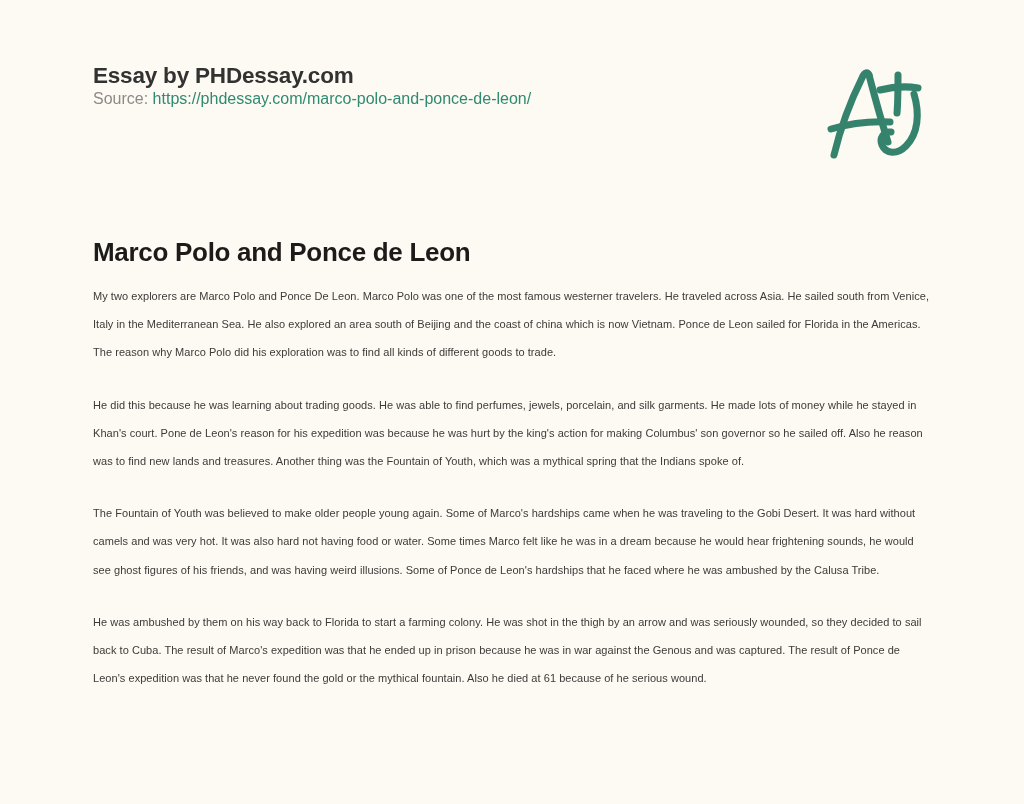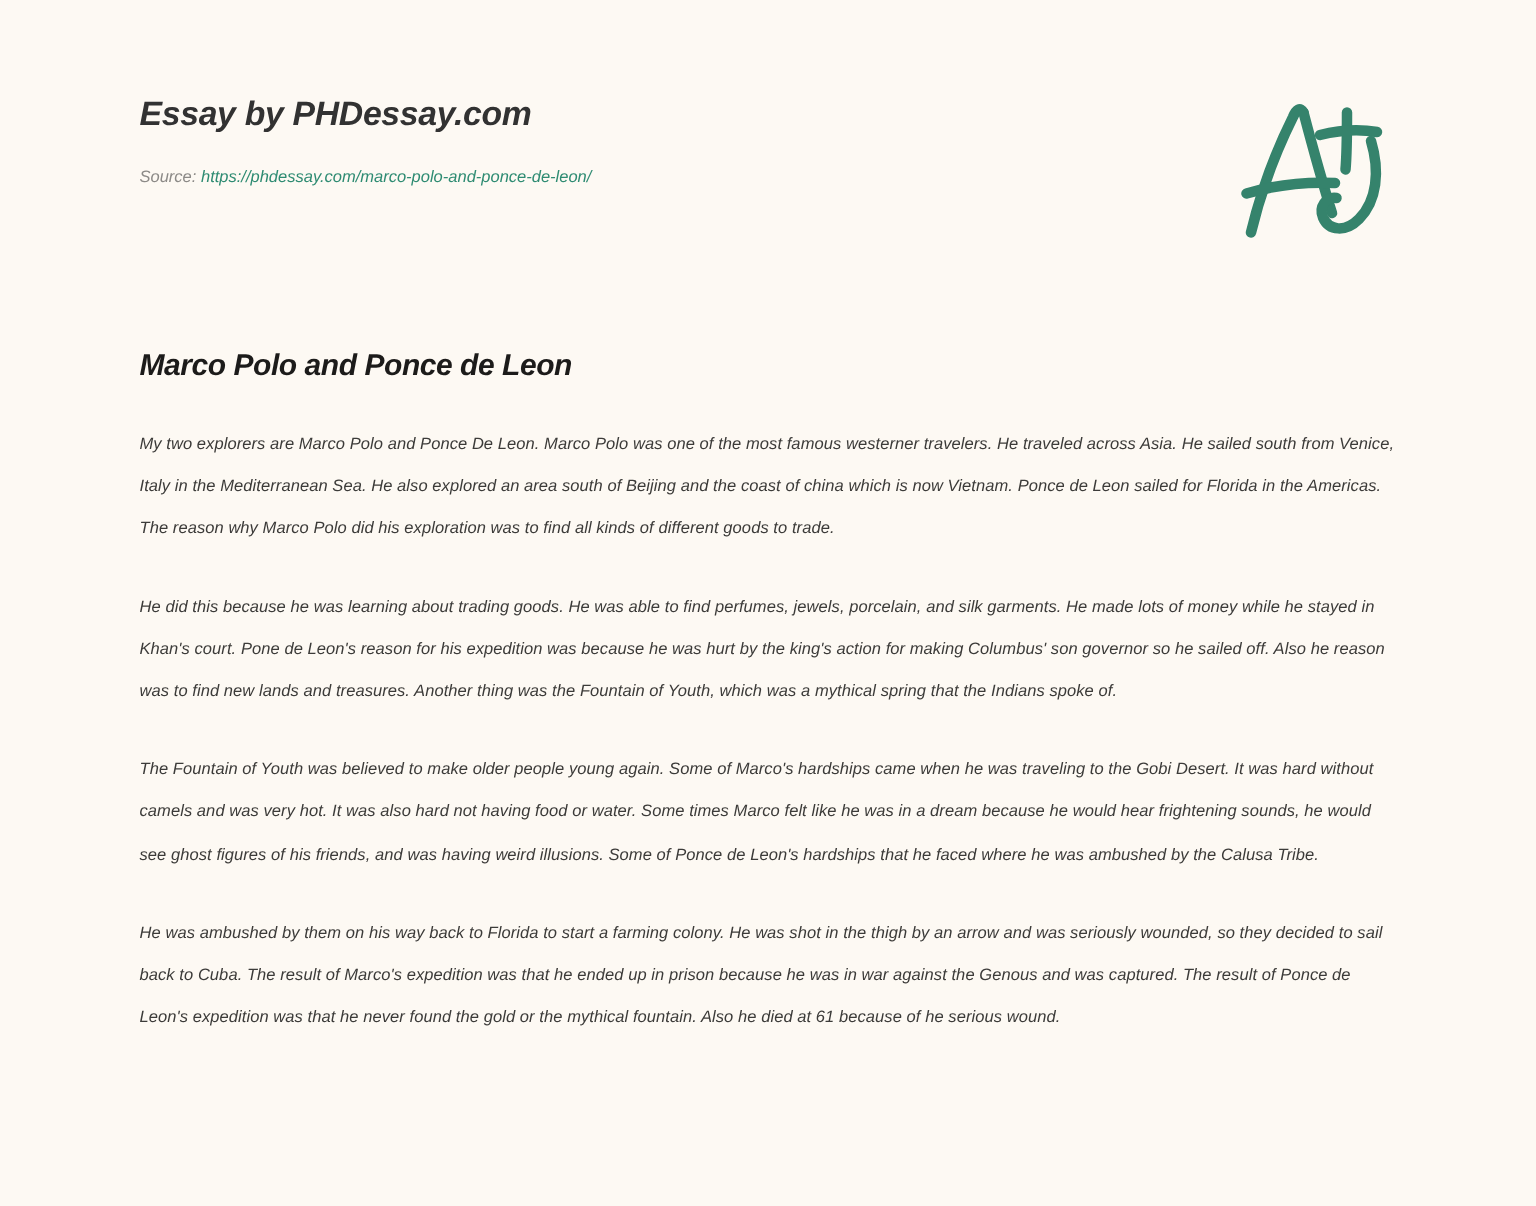--- a/index.html
+++ b/index.html
@@ -13,43 +13,41 @@
     font-family: "Liberation Sans", sans-serif;
     color: #3b3a38;
     overflow: hidden;
   }
 
   .page {
     position: relative;
     width: 1024px;
     height: 804px;
     box-sizing: border-box;
-    font-style: italic;
   }
 
   
   .header {
     position: absolute;
     left: 93px;
     top: 62px;
     width: 840px;
   }
 
   .brand-line {
     font-size: 22.5px;
     font-weight: bold;
     color: #323232;
     letter-spacing: -0.2px;
     line-height: 1.2;
     white-space: nowrap;
   }
 
   .source-line {
-    margin-top: 22px;
-    font-size: 11px;
+    font-size: 16px;
     line-height: 1.3;
     white-space: nowrap;
   }
   .source-label {
     color: #8c8a87;
   }
   .source-url {
     color: #2e8b72;
     text-decoration: none;
   }
@@ -67,21 +65,21 @@
     width: 112px;
     height: 105px;
   }
 
   
   .doc-title {
     position: absolute;
     left: 93px;
     top: 219px;
     width: 840px;
-    font-size: 20px;
+    font-size: 26px;
     font-weight: bold;
     color: #1c1b1a;
     letter-spacing: -0.3px;
     line-height: 1.25;
   }
 
   
   .body-copy {
     position: absolute;
     left: 93px;

